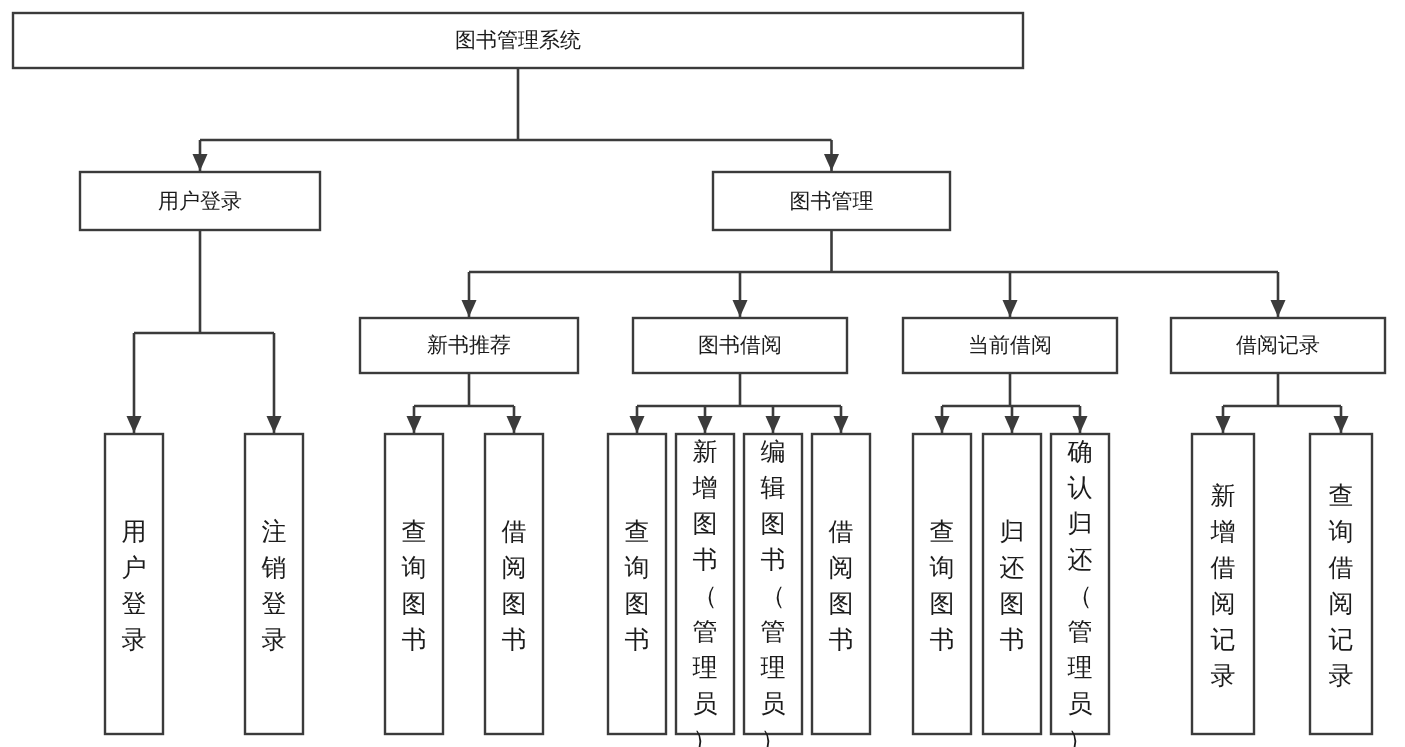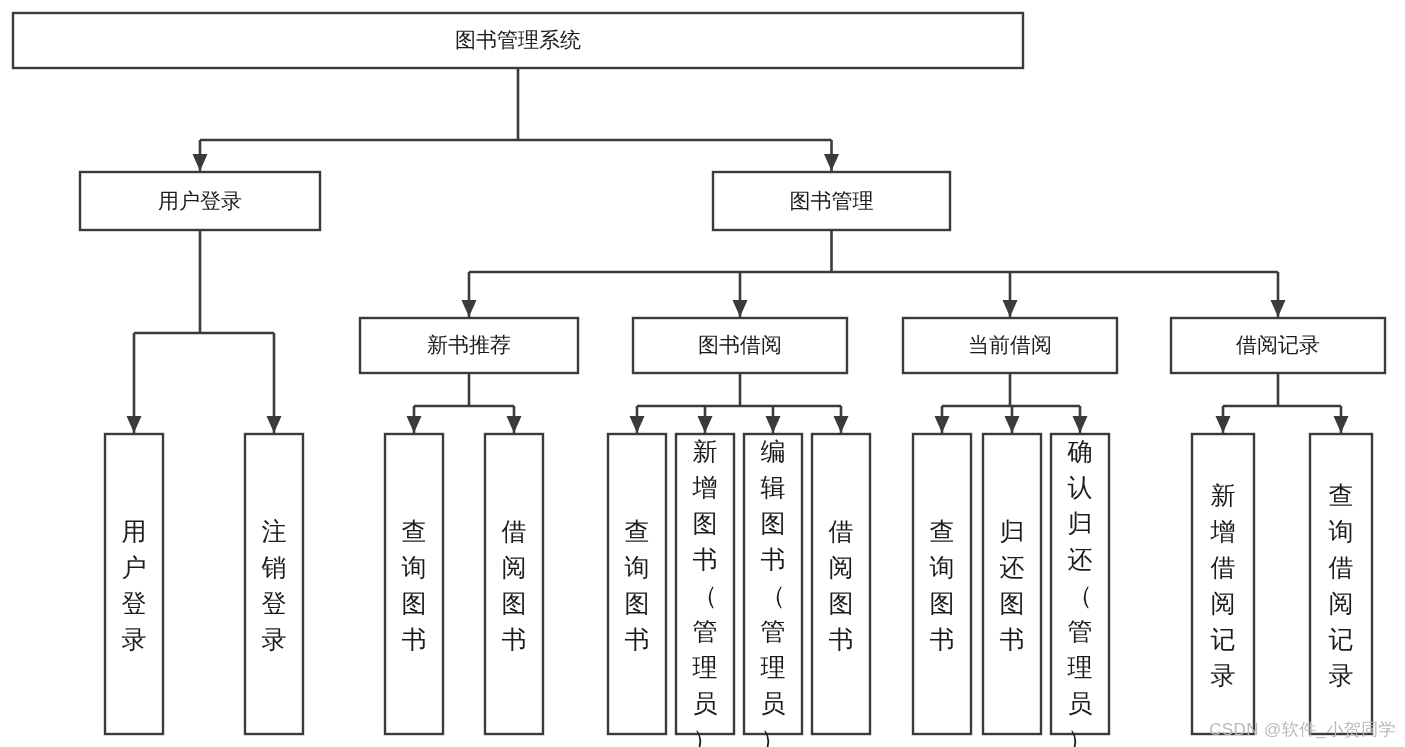--- a/index.html
+++ b/index.html
@@ -201,14 +201,13 @@
         <g>
           <rect x="1192" y="434" width="62" height="300" class="node-box"></rect>
           <text x="1223" class="node-label-v"><tspan x="1223" y="504.08">新</tspan><tspan x="1223" y="540.0799999999999">增</tspan><tspan x="1223" y="576.0799999999999">借</tspan><tspan x="1223" y="612.0799999999999">阅</tspan><tspan x="1223" y="648.0799999999999">记</tspan><tspan x="1223" y="684.0799999999999">录</tspan></text>
         </g>
         <g>
           <rect x="1310" y="434" width="62" height="300" class="node-box"></rect>
           <text x="1341" class="node-label-v"><tspan x="1341" y="504.08">查</tspan><tspan x="1341" y="540.0799999999999">询</tspan><tspan x="1341" y="576.0799999999999">借</tspan><tspan x="1341" y="612.0799999999999">阅</tspan><tspan x="1341" y="648.0799999999999">记</tspan><tspan x="1341" y="684.0799999999999">录</tspan></text>
         </g>
       </g>
   </svg>
-  <div class="watermark">CSDN @软件_小贺同学</div>
 </div>
 
 </body></html>

